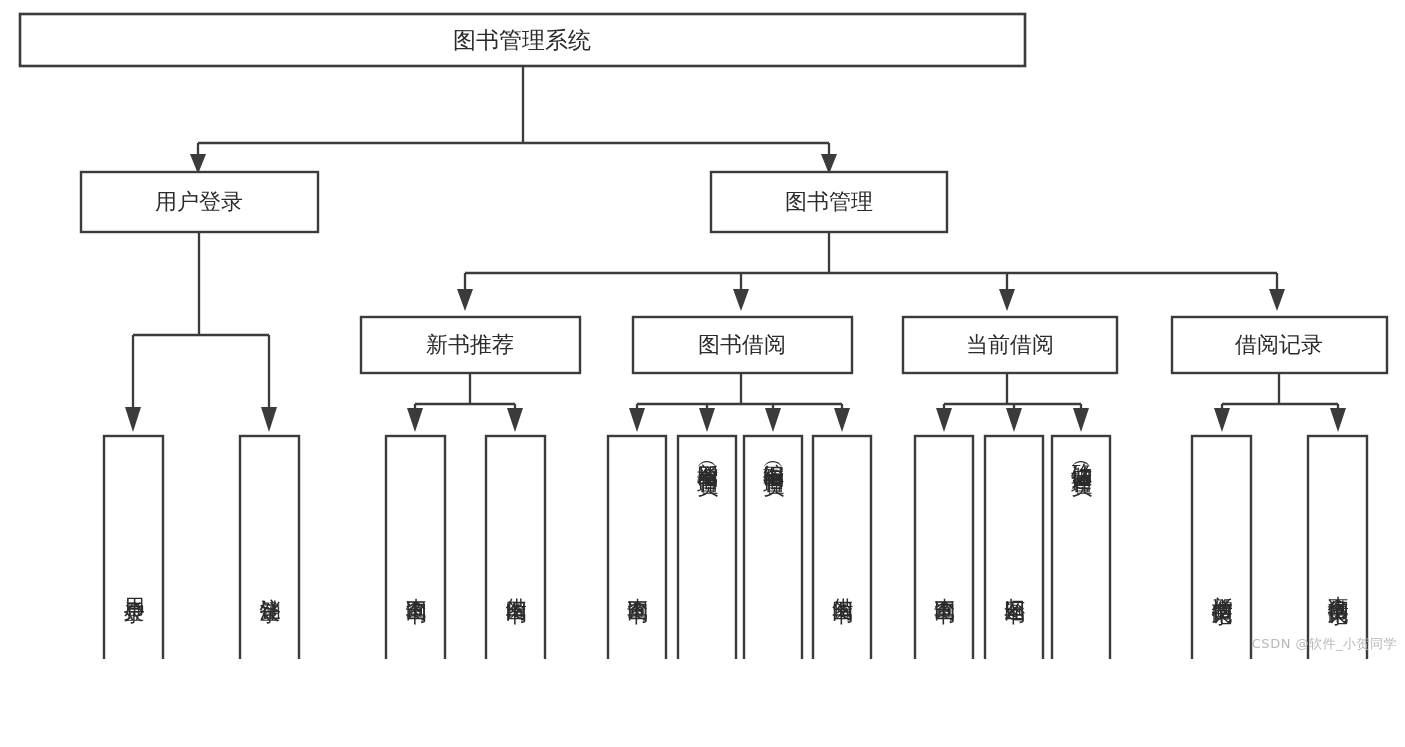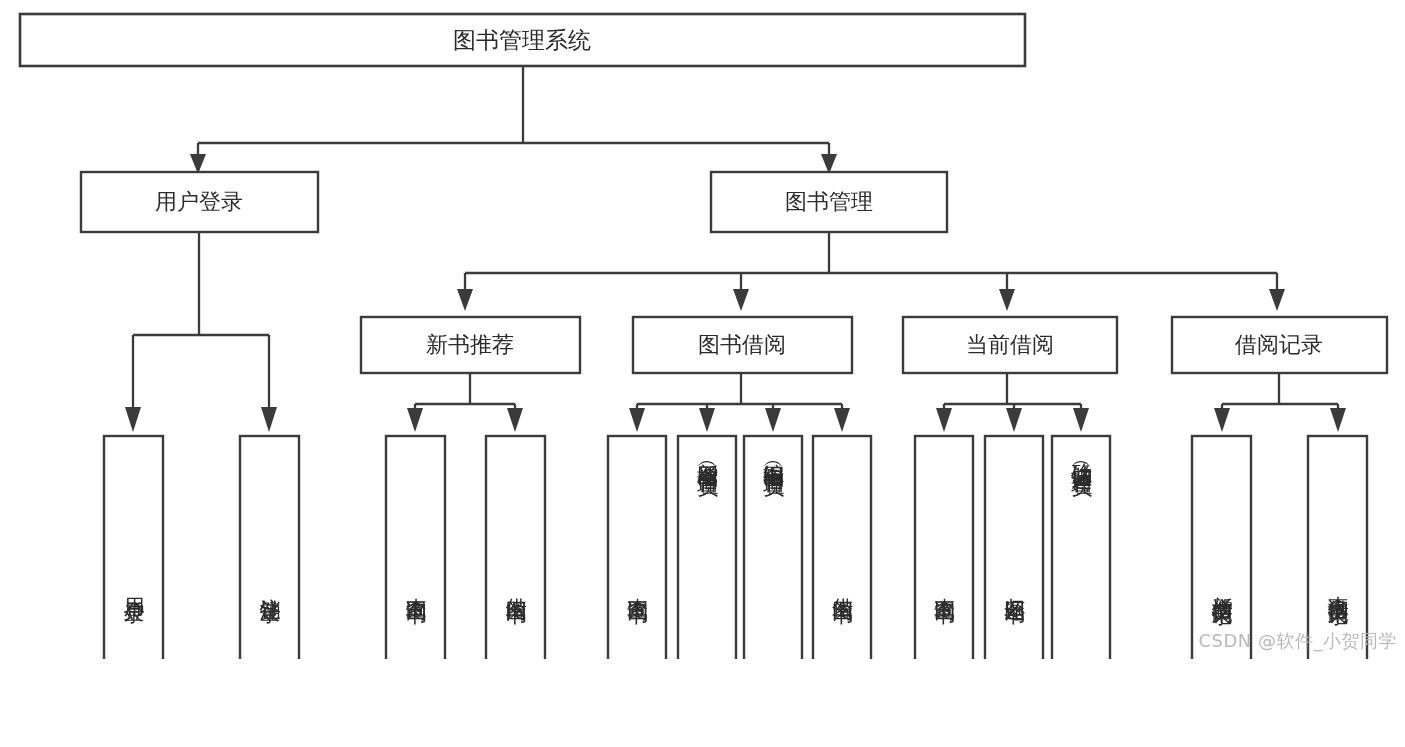--- a/index.html
+++ b/index.html
@@ -71,21 +71,21 @@
     letter-spacing: 2px;
     color: #2b2b2b;
     white-space: nowrap;
     text-align: center;
   }
   .watermark {
     position: absolute;
     right: 8px;
     bottom: 6px;
     font-family: "DejaVu Sans", "Liberation Sans", sans-serif;
-    font-size: 18px;
+    font-size: 13px;
     color: #b9b9b9;
     letter-spacing: 0.5px;
     white-space: nowrap;
   }
 </style>
 </head>
 <body>
 
 <div id="diagram-root">
 

